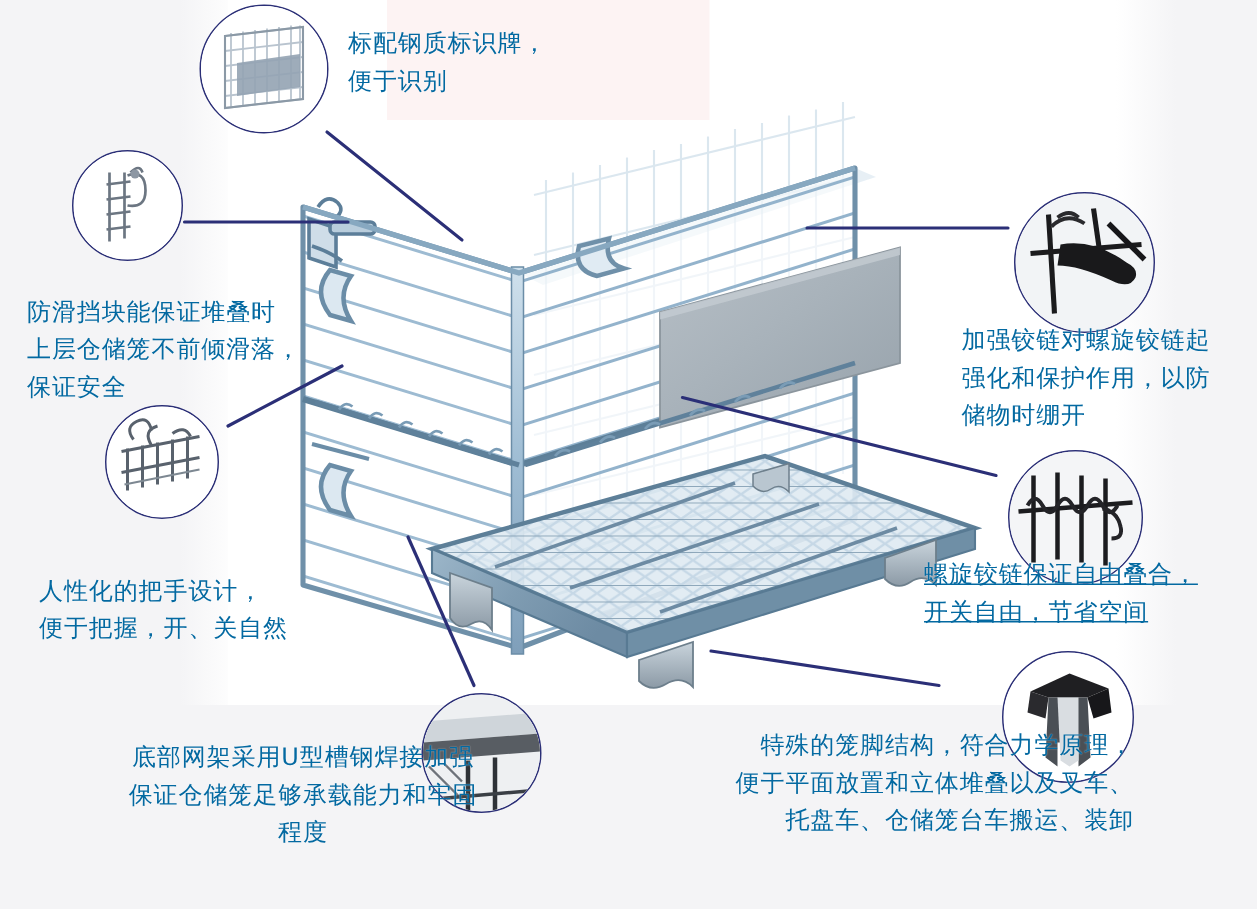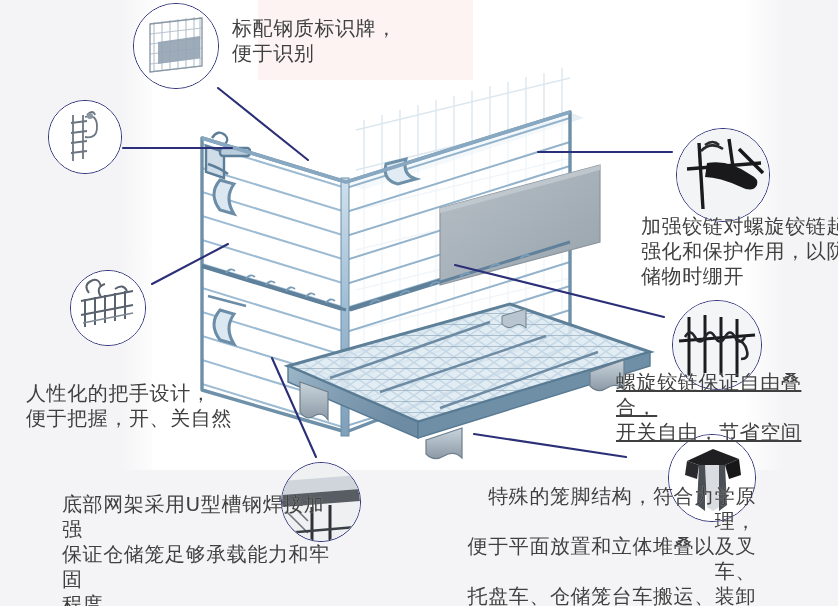--- a/index.html
+++ b/index.html
@@ -40,22 +40,22 @@
     border:1.4px solid #2b2f77;
     background:#ffffff;
     overflow:hidden;
     z-index:5;
   }
   .bubble svg{display:block;width:100%;height:100%;}
 
   
   .note{
     position:absolute;z-index:6;
-    color:#404040;
-    font-size:20px;
+    color:#0369a1;
+    font-size:16px;
     line-height:25px;
     letter-spacing:.6px;
     white-space:pre-line;
     text-shadow:0 0 1px rgba(255,255,255,.6);
   }
 
   
   #product{position:absolute;left:150px;top:60px;width:520px;height:400px;z-index:3;}
   #product svg{display:block;width:100%;height:100%;}
 </style>
@@ -410,32 +410,35 @@
       <polygon points="30,30 56,30 58,70 50,76 50,60 36,60 36,76 28,70" fill="#4a4f55"></polygon>
       <polygon points="36,30 50,30 50,72 44,76 38,72" fill="#d9dde1"></polygon>
       <polygon points="56,30 70,24 72,40 60,44" fill="#17171a"></polygon>
       <polygon points="18,26 30,30 28,44 16,40" fill="#2a2a2e"></polygon>
     </svg>
   </div>
 
   <div class="note" style="left:232px;top:16px;width:190px;">标配钢质标识牌，
 便于识别</div>
 
+  <div class="note" style="left:18px;top:195px;width:220px;">防滑挡块能保证堆叠时
+上层仓储笼不前倾滑落，
+保证安全</div>
 
   <div class="note" style="left:26px;top:381px;width:230px;">人性化的把手设计，
 便于把握，开、关自然</div>
 
   <div class="note" style="left:624px;top:214px;width:206px;margin-left:17px;">加强铰链对螺旋铰链起
 强化和保护作用，以防
 储物时绷开</div>
 
   <div class="note" style="left:616px;top:370px;width:216px;text-decoration:underline;">螺旋铰链保证自由叠合，
 开关自由，节省空间</div>
 
-  <div class="note" style="left:62px;top:492px;width:280px;">底部网架采用U型槽钢焊接加强
+  <div class="note" style="left:62px;top:492px;width:280px;text-align:center;">底部网架采用U型槽钢焊接加强
 保证仓储笼足够承载能力和牢固
 程度</div>
 
   <div class="note" style="left:456px;top:484px;width:300px;text-align:right;">特殊的笼脚结构，符合力学原理，
 便于平面放置和立体堆叠以及叉车、
 托盘车、仓储笼台车搬运、装卸</div>
 
 </div>
 
 </body></html>

